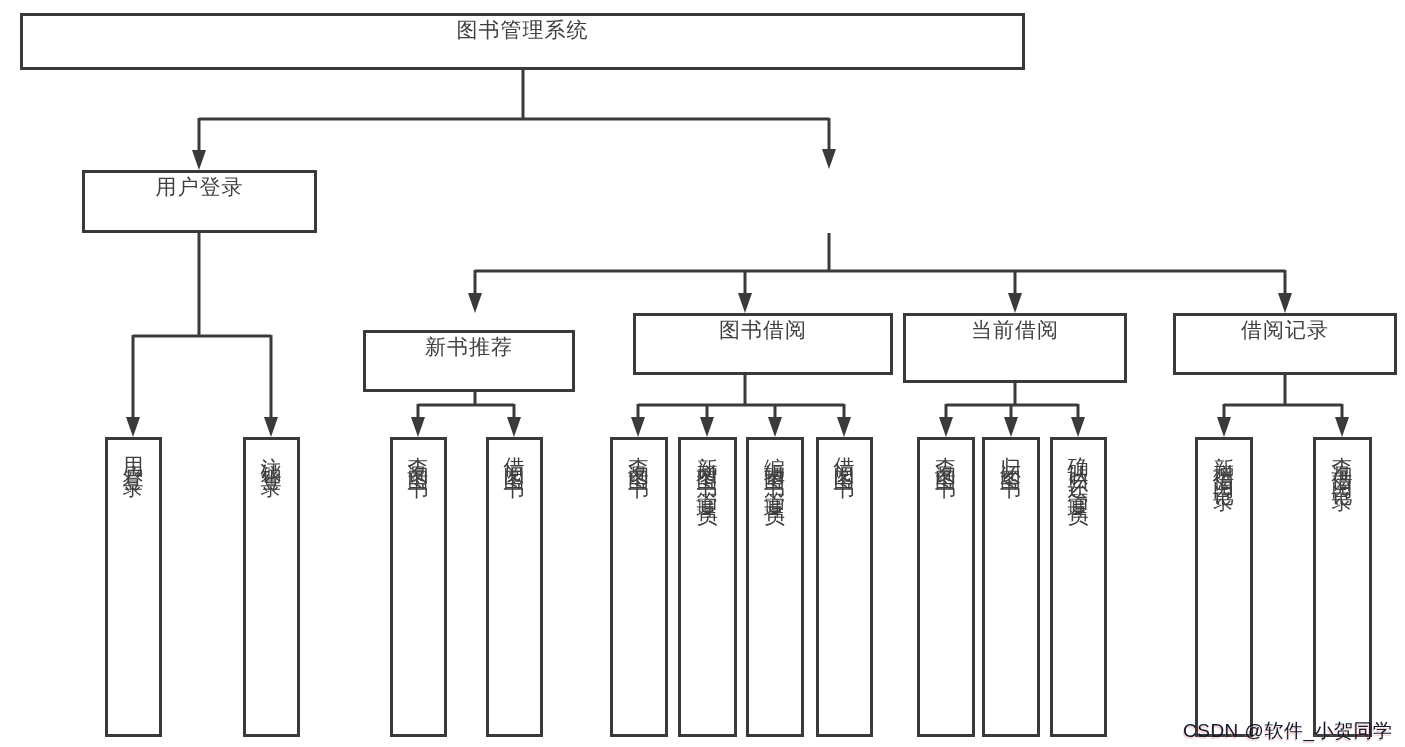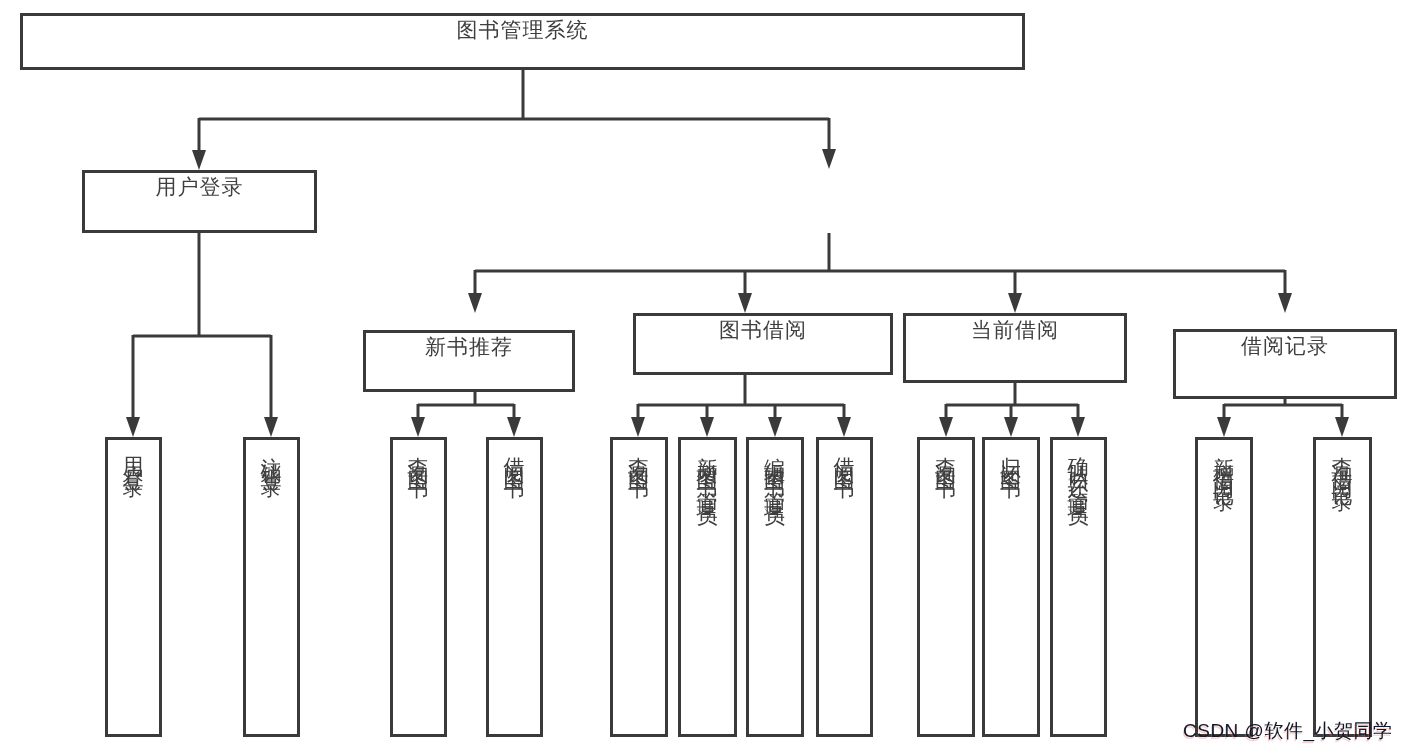--- a/index.html
+++ b/index.html
@@ -108,21 +108,21 @@
 
   <div class="node" style="left:363px;top:330px;width:212px;height:62px;">
     <span class="hlabel">新书推荐</span>
   </div>
   <div class="node" style="left:633px;top:313px;width:260px;height:62px;">
     <span class="hlabel">图书借阅</span>
   </div>
   <div class="node" style="left:903px;top:313px;width:224px;height:70px;">
     <span class="hlabel">当前借阅</span>
   </div>
-  <div class="node" style="left:1173px;top:313px;width:224px;height:70px;margin-top:16px;">
+  <div class="node" style="left:1173px;top:313px;width:224px;height:62px;">
     <span class="hlabel">借阅记录</span>
   </div>
 
   <div class="node leaf" style="left:105px;">
     <span class="vtext">用户登录</span>
   </div>
   <div class="node leaf" style="left:243px;">
     <span class="vtext">注销登录</span>
   </div>
 

